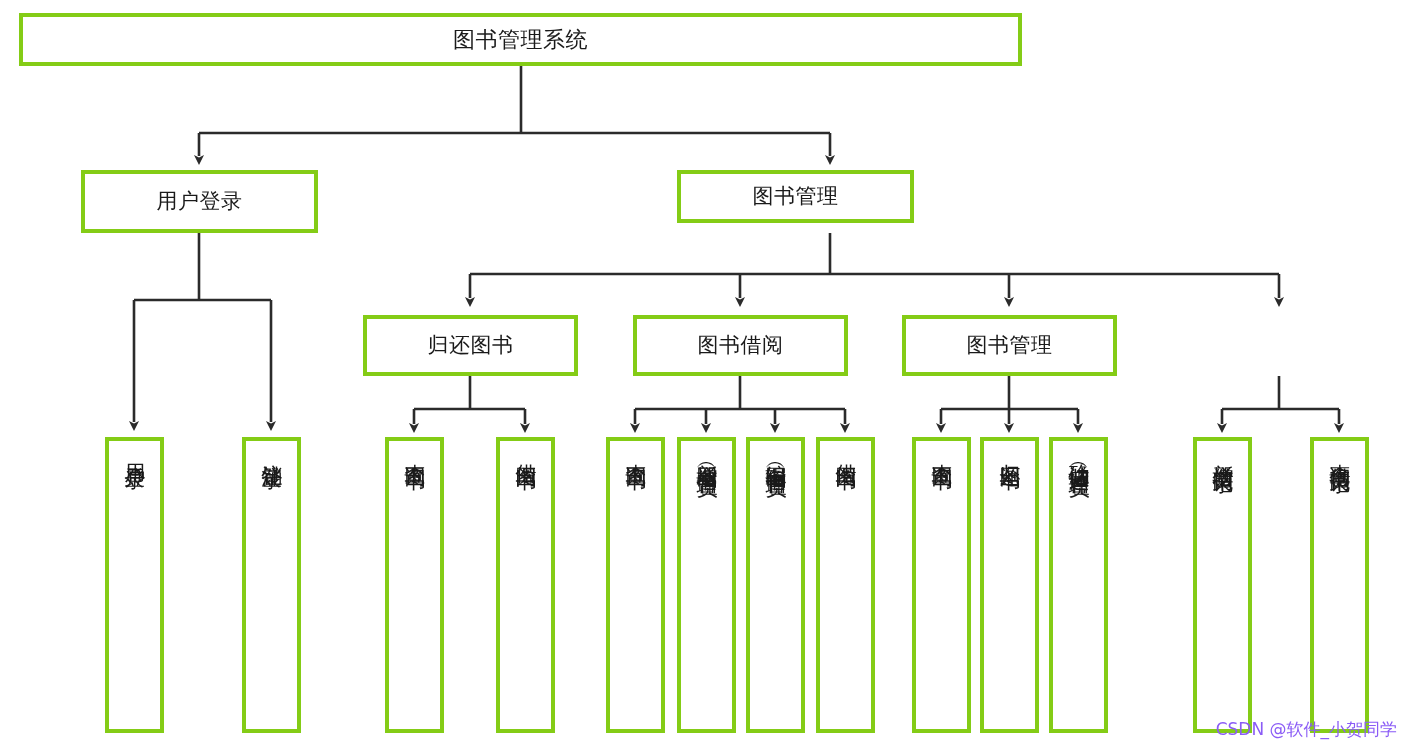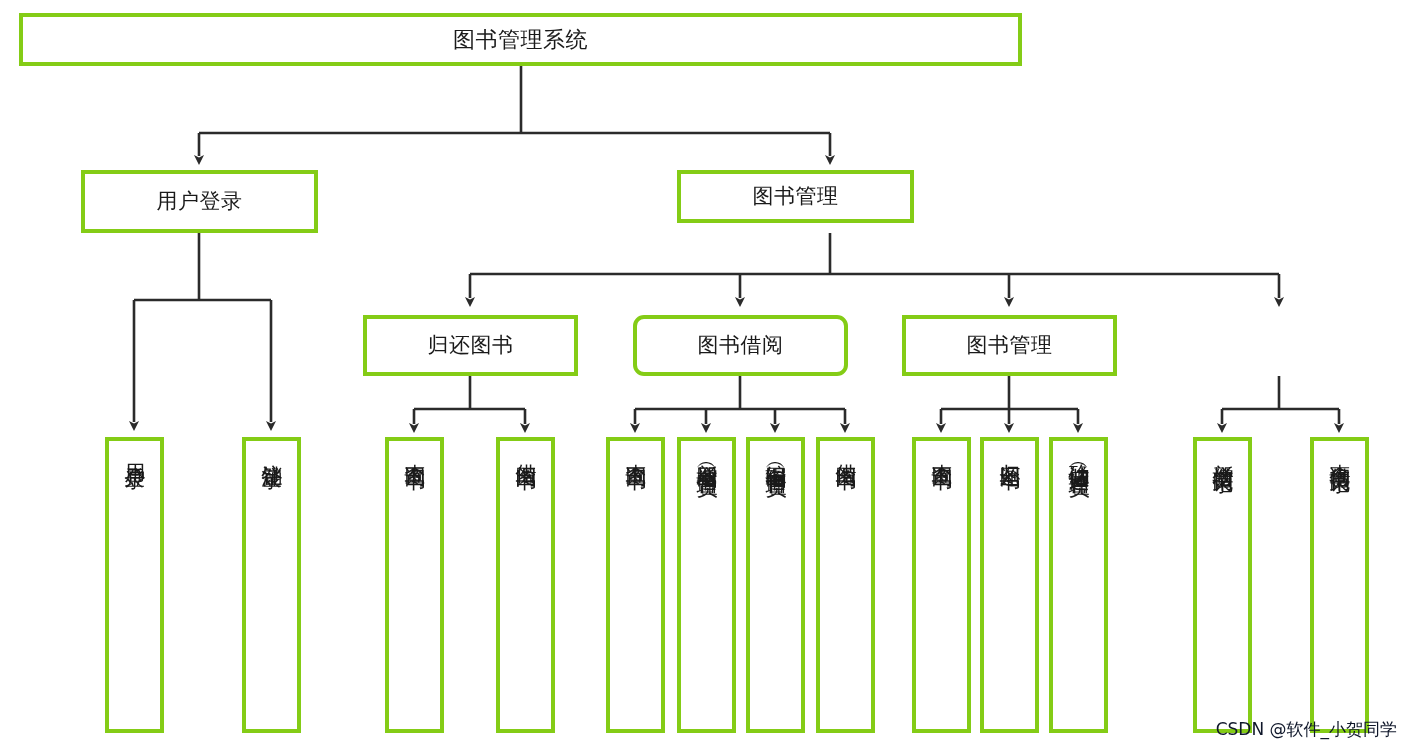--- a/index.html
+++ b/index.html
@@ -59,21 +59,21 @@
     text-orientation:upright;
     font-size:21px;
     line-height:1.0;
     letter-spacing:2px;
   }
   .watermark{
     position:absolute;
     right:8px;
     bottom:6px;
     font-size:17px;
-    color:#0f172a;
+    color:#8b5cf6;
     z-index:5;
     white-space:nowrap;
     font-family:"DejaVu Sans","Liberation Sans",sans-serif;
   }
 </style>
 </head>
 <body>
 
 <div id="diagram">
 
@@ -136,21 +136,21 @@
   </div>
 
   <div class="node horiz lvl2" style="left:677px; top:170px; width:237px; height:53px;">
     <span class="lbl">图书管理</span>
   </div>
 
   <div class="node horiz lvl3" style="left:363px; top:315px; width:215px; height:61px;">
     <span class="lbl">归还图书</span>
   </div>
 
-  <div class="node horiz lvl3" style="left:633px; top:315px; width:215px; height:61px;border-radius:11px;">
+  <div class="node horiz lvl3" style="left:633px; top:315px; width:215px; height:61px;">
     <span class="lbl">图书借阅</span>
   </div>
 
   <div class="node horiz lvl3" style="left:902px; top:315px; width:215px; height:61px;">
     <span class="lbl">图书管理</span>
   </div>
 
 
   <div class="node vert" style="left:105px; top:437px; width:59px; height:296px;">
     <span class="lbl">用户登录</span>

